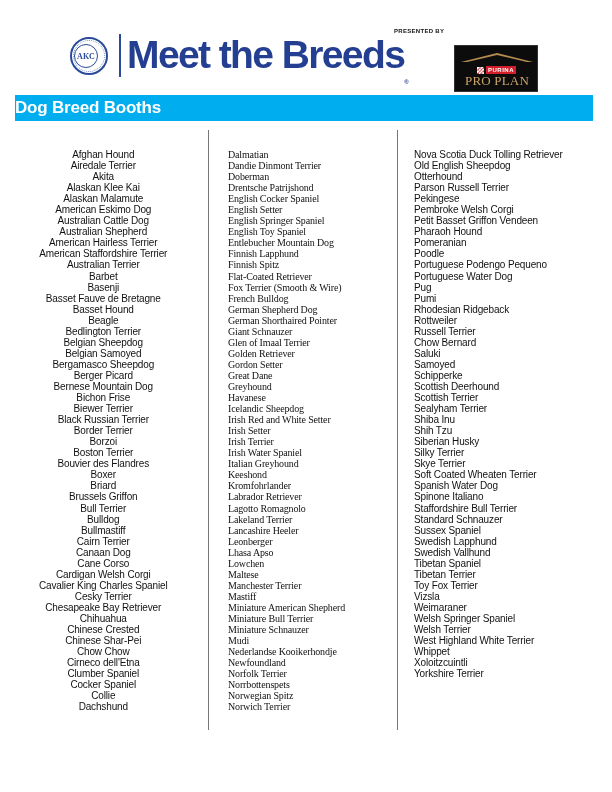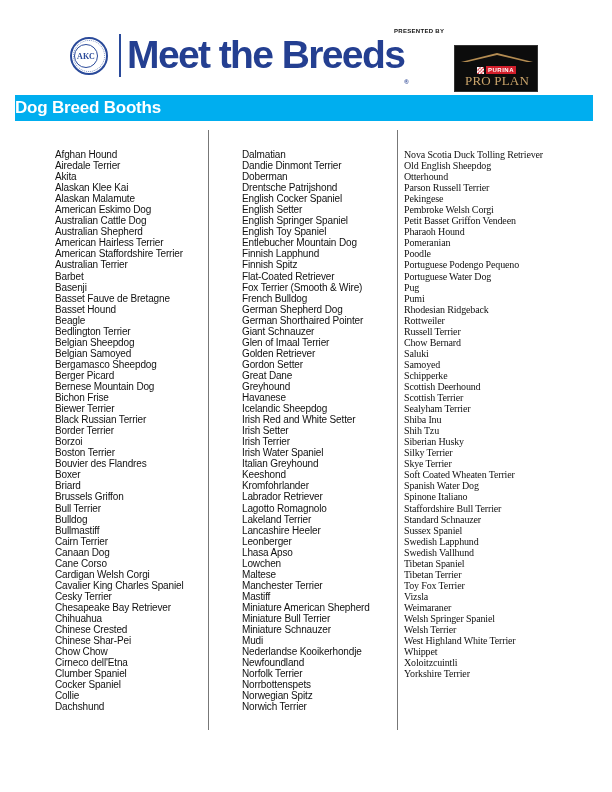--- a/index.html
+++ b/index.html
@@ -64,23 +64,23 @@
       position: absolute; left: 15px; top: 95px; width: 578px; height: 26px; background: #00aeef;
       color: #ffffff; text-align: left; font-size: 17px; font-weight: bold; line-height: 26px;
       letter-spacing: -0.2px;
     }
     .col-divider { position: absolute; top: 130px; width: 1px; height: 600px; background: #777777; }
     .column { position: absolute; top: 149px; margin: 0; padding: 0; list-style: none; }
     .column li {
       font-size: 10px; line-height: 11.06px; height: 11.06px; white-space: nowrap; color: #111;
       letter-spacing: -0.15px;
     }
-    #col1 { left: 55px; }
-    #col2 { left: 242px; }
-    #col3 { left: 404px; font-family: Liberation Serif, serif; }
+    #col1 { left: 39px; text-align: center; }
+    #col2 { left: 228px; font-family: Liberation Serif, serif; }
+    #col3 { left: 414px; }
   </style>
 </head>
 <body>
 
 <div class="header">
   <div class="akc-seal">
     <div class="dots"></div>
     <div class="ring">AKC</div>
   </div>
   <div class="brand-divider"></div>

